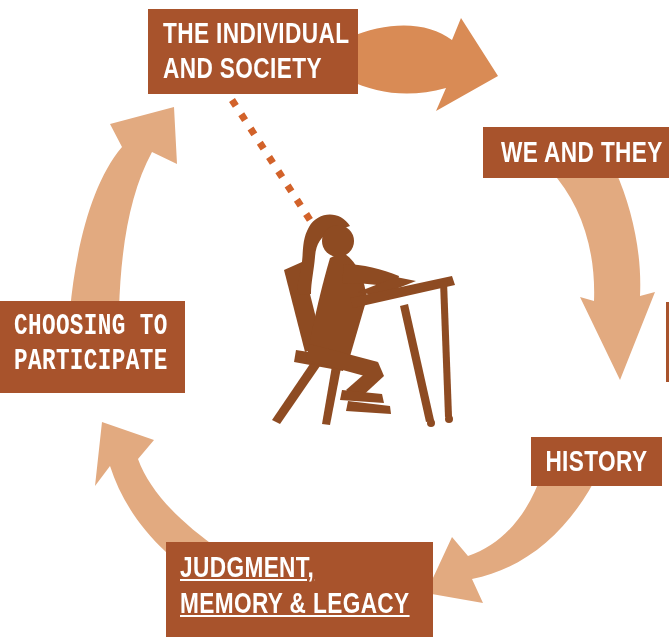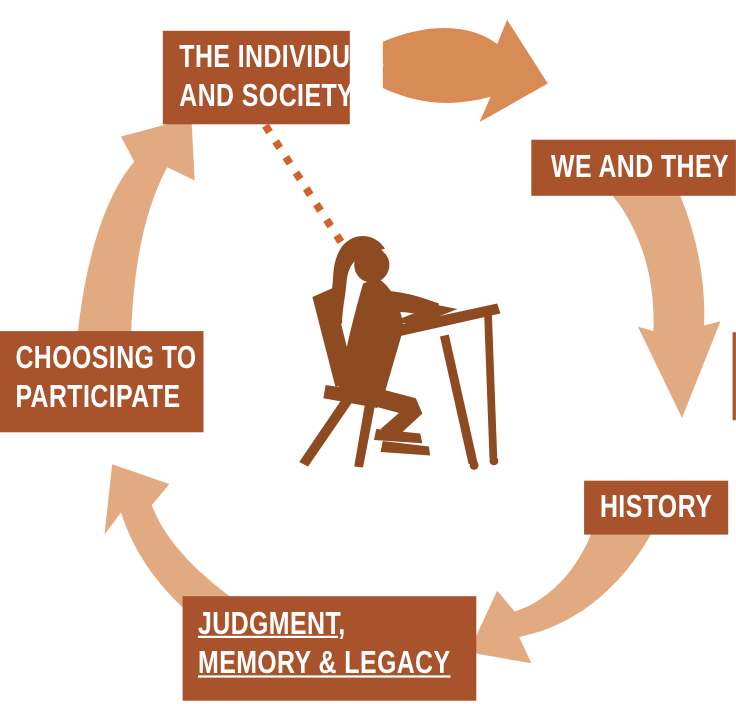--- a/index.html
+++ b/index.html
@@ -12,27 +12,27 @@
   .node{
     position:absolute;z-index:2;background:var(--box,#A8532C);
     box-sizing:border-box;color:var(--text,#fff);
   }
   .node .line{
     display:block;font-weight:bold;font-size:29px;line-height:35px;
     color:var(--text,#fff);white-space:nowrap;
     transform:scaleX(0.78);transform-origin:0 50%;
     letter-spacing:0.5px;
   }
-  .n-top{left:148px;top:9px;width:170px;height:85px;padding:7px 0 0 15px;margin-top:19px;}
+  .n-top{left:148px;top:9px;width:210px;height:85px;padding:7px 0 0 15px;}
   .n-right{left:483px;top:127px;width:186px;height:51px;display:flex;align-items:center;padding-left:18px;}
   .n-history{left:531px;top:437px;width:131px;height:49px;display:flex;align-items:center;justify-content:center;}
   .n-history .line{transform-origin:50% 50%;}
   .n-bottom{left:166px;top:542px;width:267px;height:95px;padding:7px 0 0 14px;text-decoration:underline;}
   .n-bottom .line{line-height:36px;}
-  .n-left{left:0;top:301px;width:185px;height:92px;padding:8px 0 0 14px;}
+  .n-left{left:0;top:301px;width:185px;height:92px;padding:8px 0 0 14px;font-family:Liberation Mono, monospace;}
 </style>
 </head>
 <body>
 
 <div id="canvas">
 
   <svg id="diagram-svg" width="669" height="640" viewBox="0 0 669 640">
 
     <g>
       <path fill="var(--arrow-orange)" d="M 348,38 C 390,20 428,22 452,40 L 461,18 L 498,76 L 436,111 L 446,88 C 410,98 378,94 348,80 Z"></path>

